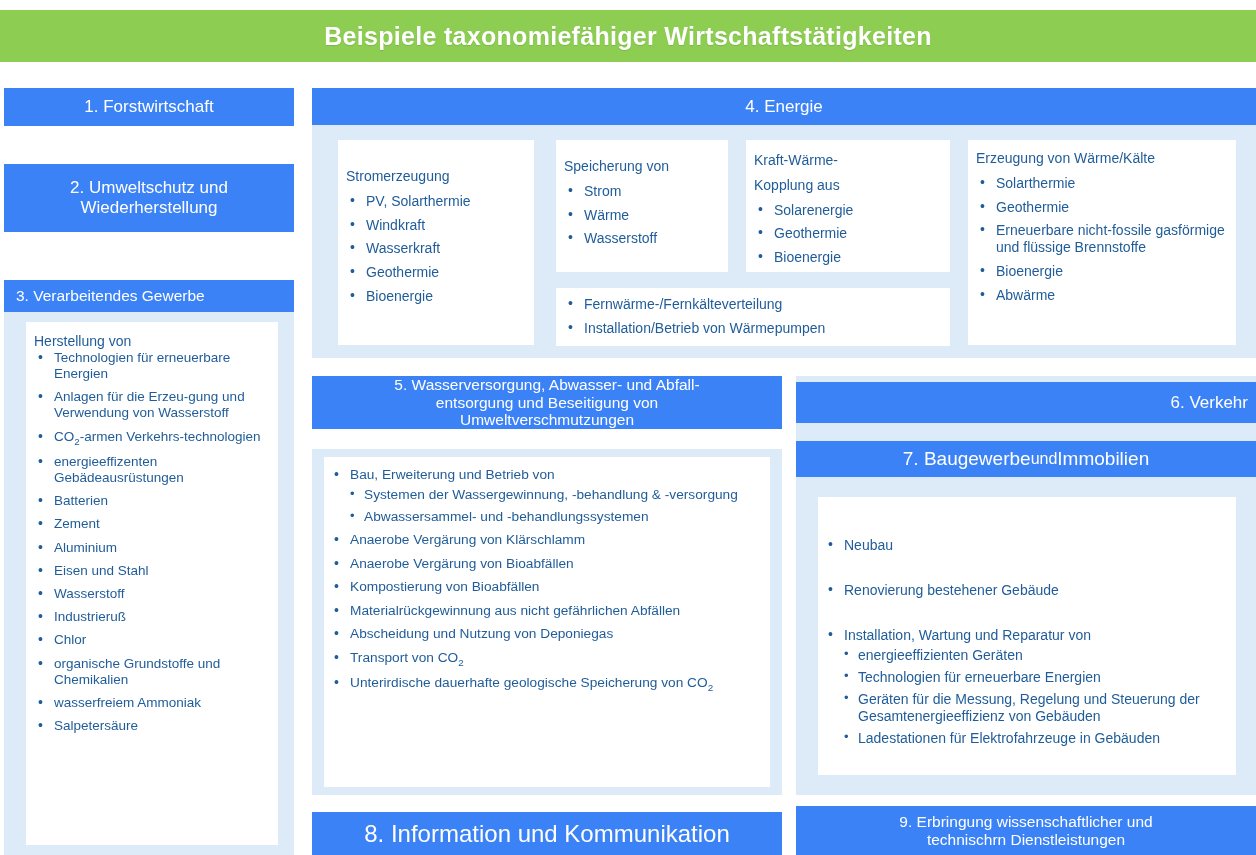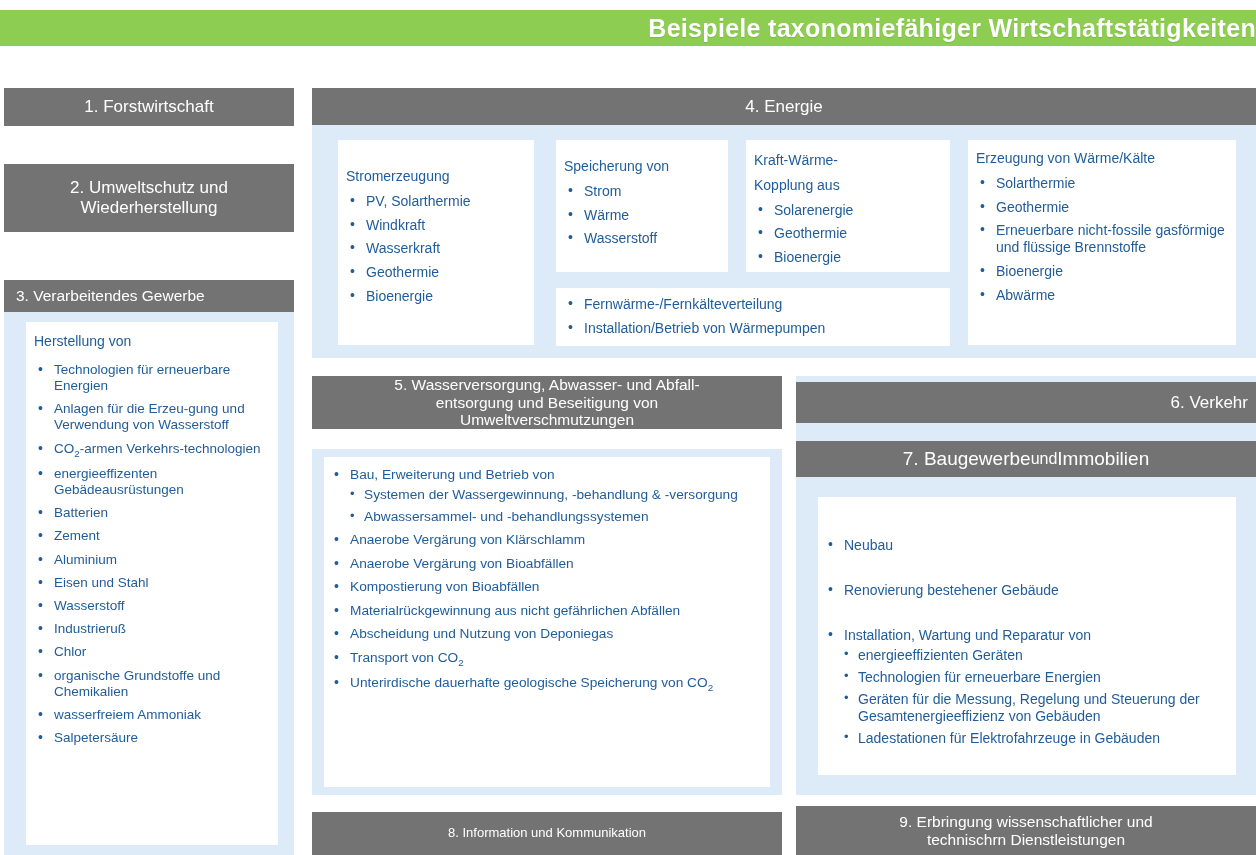--- a/index.html
+++ b/index.html
@@ -6,32 +6,32 @@
   html, body {
     width: 1256px; height: 855px;
     background: #ffffff;
     font-family: "Liberation Sans", sans-serif;
     overflow: hidden;
   }
   #page { position: relative; width: 1256px; height: 855px; }
 
   
   .title-bar {
-    position: absolute; left: 0; top: 10px; width: 1256px; height: 36px;
+    position: absolute; left: 0; top: 10px; width: 1256px; height: 52px;
     background: #8DCE52;
-    display: flex; align-items: center; justify-content: flex-end;
+    display: flex; align-items: center; justify-content: center;
   }
   .title-bar .t {
     color: #ffffff; font-size: 25px; font-weight: bold;
     letter-spacing: .3px; text-shadow: 0 1px 1px rgba(0,0,0,.12);
   }
 
   
   .hdr {
-    background: #737373; color: #ffffff;
+    background: #3b82f6; color: #ffffff;
     display: flex; align-items: center; justify-content: center;
     text-align: center; font-size: 17px; line-height: 1.15;
     padding: 4px 8px;
   }
   .hdr.left { justify-content: flex-start; padding-left: 12px; }
   .hdr.small { font-size: 15.5px; }
   .panel { background: #DDEBF9; }
   .white { background: #ffffff; }
 
   ul.bl { list-style: none; }
@@ -54,21 +54,21 @@
   }
   .lead { color: #1F5C99; line-height: 1.2; }
 
   
   #c1-h1 { position: absolute; left: 4px;  top: 88px;  width: 290px; height: 38px; }
   #c1-h2 { position: absolute; left: 4px;  top: 164px; width: 290px; height: 68px; }
   #c1-h3 { position: absolute; left: 4px;  top: 280px; width: 290px; height: 32px; }
   #c1-panel { position: absolute; left: 4px; top: 312px; width: 290px; height: 543px; }
   #c1-white { position: absolute; left: 26px; top: 322px; width: 252px; height: 523px;
               padding: 11px 10px 0 8px; font-size: 13.5px; }
-  #c1-white .lead { margin-bottom: 12px; font-size: 14px; }
+  #c1-white .lead { margin-bottom: 0; font-size: 14px; }
   #c1-white ul.bl > li { margin-bottom: 7px; }
 
   
   #s4-hdr   { position: absolute; left: 312px; top: 88px; width: 944px; height: 37px; }
   #s4-panel { position: absolute; left: 312px; top: 125px; width: 944px; height: 233px; }
   #s4-b1 { position: absolute; left: 338px; top: 140px; width: 196px; height: 205px;
            padding: 28px 8px 0 8px; font-size: 14px; }
   #s4-b2 { position: absolute; left: 556px; top: 140px; width: 172px; height: 132px;
            padding: 18px 8px 0 8px; font-size: 14px; }
   #s4-b3 { position: absolute; left: 746px; top: 140px; width: 204px; height: 132px;
@@ -83,21 +83,21 @@
   
   #s5-hdr   { position: absolute; left: 312px; top: 376px; width: 470px; height: 53px;
               flex-direction: column; }
   #s5-panel { position: absolute; left: 312px; top: 449px; width: 470px; height: 346px; }
   #s5-white { position: absolute; left: 324px; top: 457px; width: 446px; height: 330px;
               padding: 10px 8px 0 6px; font-size: 13.7px; }
   #s5-white ul.bl > li { margin-bottom: 7px; }
 
   
   #s8-hdr { position: absolute; left: 312px; top: 812px; width: 470px; height: 43px;
-            font-size: 13px; }
+            font-size: 24px; }
 
   
   #c3-panel { position: absolute; left: 796px; top: 376px; width: 460px; height: 419px; }
   #s6-hdr { position: absolute; left: 796px; top: 382px; width: 460px; height: 41px; justify-content: flex-end; }
   #s7-hdr { position: absolute; left: 796px; top: 441px; width: 460px; height: 36px;
             font-size: 19px; }
   #c3-white { position: absolute; left: 818px; top: 497px; width: 418px; height: 278px;
               padding: 12px 10px 0 6px; font-size: 14px; }
   #c3-white ul.bl > li { margin-bottom: 8px; margin-top: 28px; }
   #s9-hdr { position: absolute; left: 796px; top: 806px; width: 460px; height: 49px;

